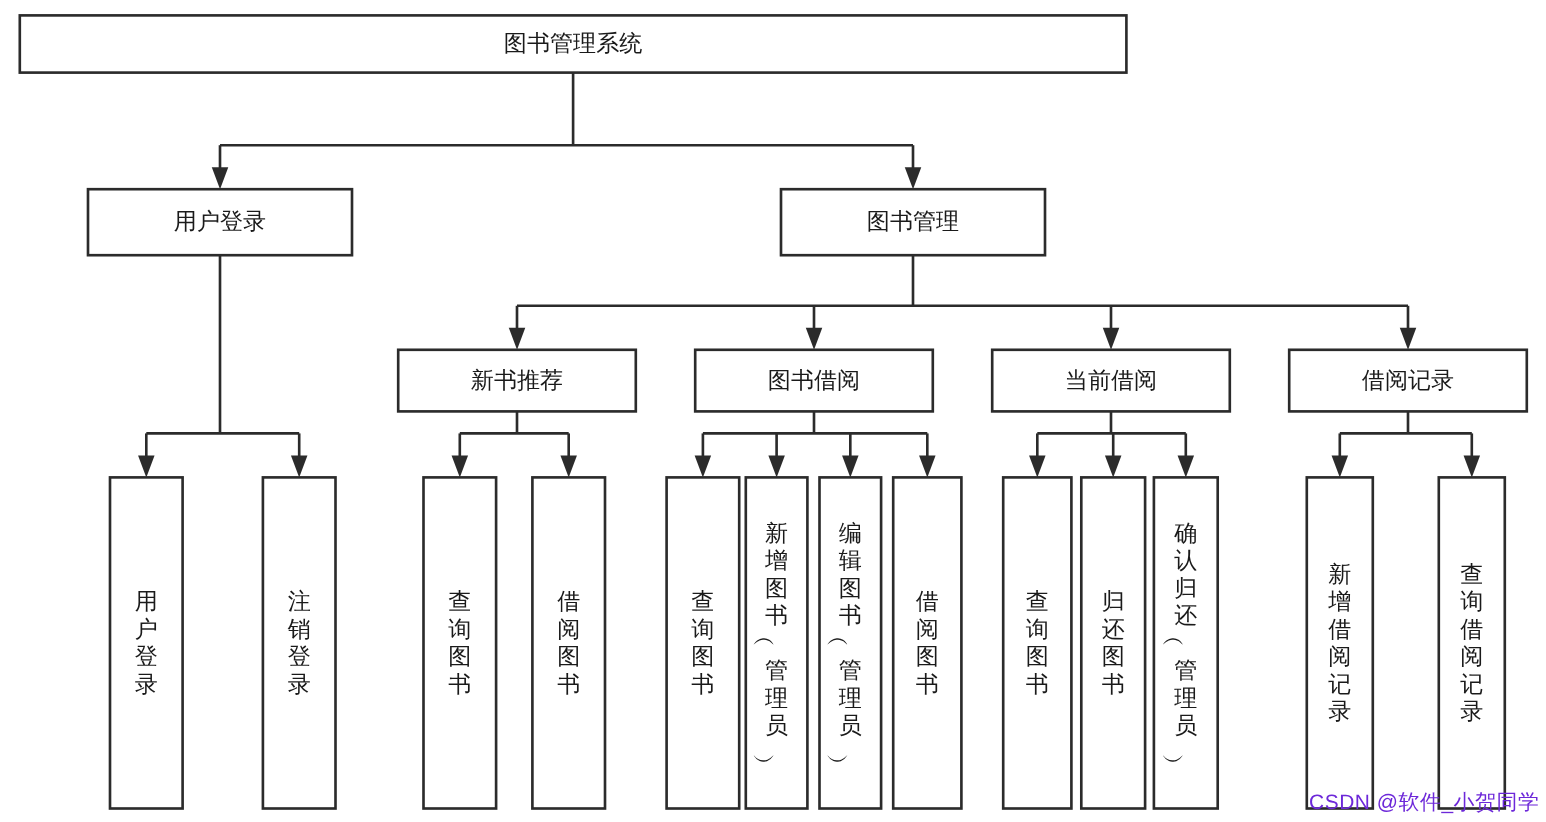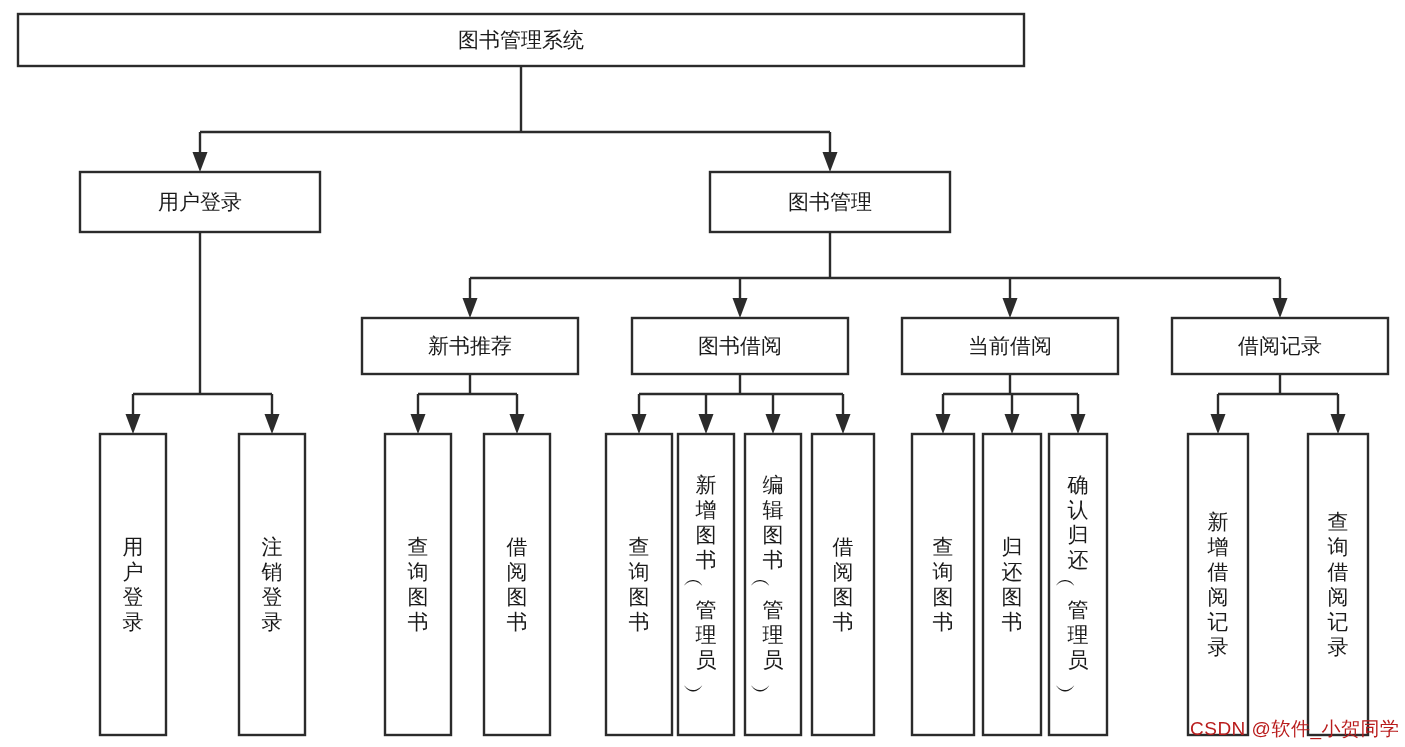--- a/index.html
+++ b/index.html
@@ -214,15 +214,15 @@
           <rect x="1188" y="434" width="60" height="301" class="node-rect"></rect>
           <text x="1218" y="529" class="node-label-v"><tspan x="1218" dy="0">新</tspan><tspan x="1218" dy="25">增</tspan><tspan x="1218" dy="25">借</tspan><tspan x="1218" dy="25">阅</tspan><tspan x="1218" dy="25">记</tspan><tspan x="1218" dy="25">录</tspan></text>
         </g>
         <g>
           <rect x="1308" y="434" width="60" height="301" class="node-rect"></rect>
           <text x="1338" y="529" class="node-label-v"><tspan x="1338" dy="0">查</tspan><tspan x="1338" dy="25">询</tspan><tspan x="1338" dy="25">借</tspan><tspan x="1338" dy="25">阅</tspan><tspan x="1338" dy="25">记</tspan><tspan x="1338" dy="25">录</tspan></text>
         </g>
       </g>
   </svg>
 
-  <div class="watermark" style="left: 1190px; top: 716px; color: #b91c1c;">CSDN @软件_小贺同学</div>
+  <div class="watermark" style="left: 1190px; top: 716px; color: #6d28d9;">CSDN @软件_小贺同学</div>
 
 </div>
 
 </body></html>

